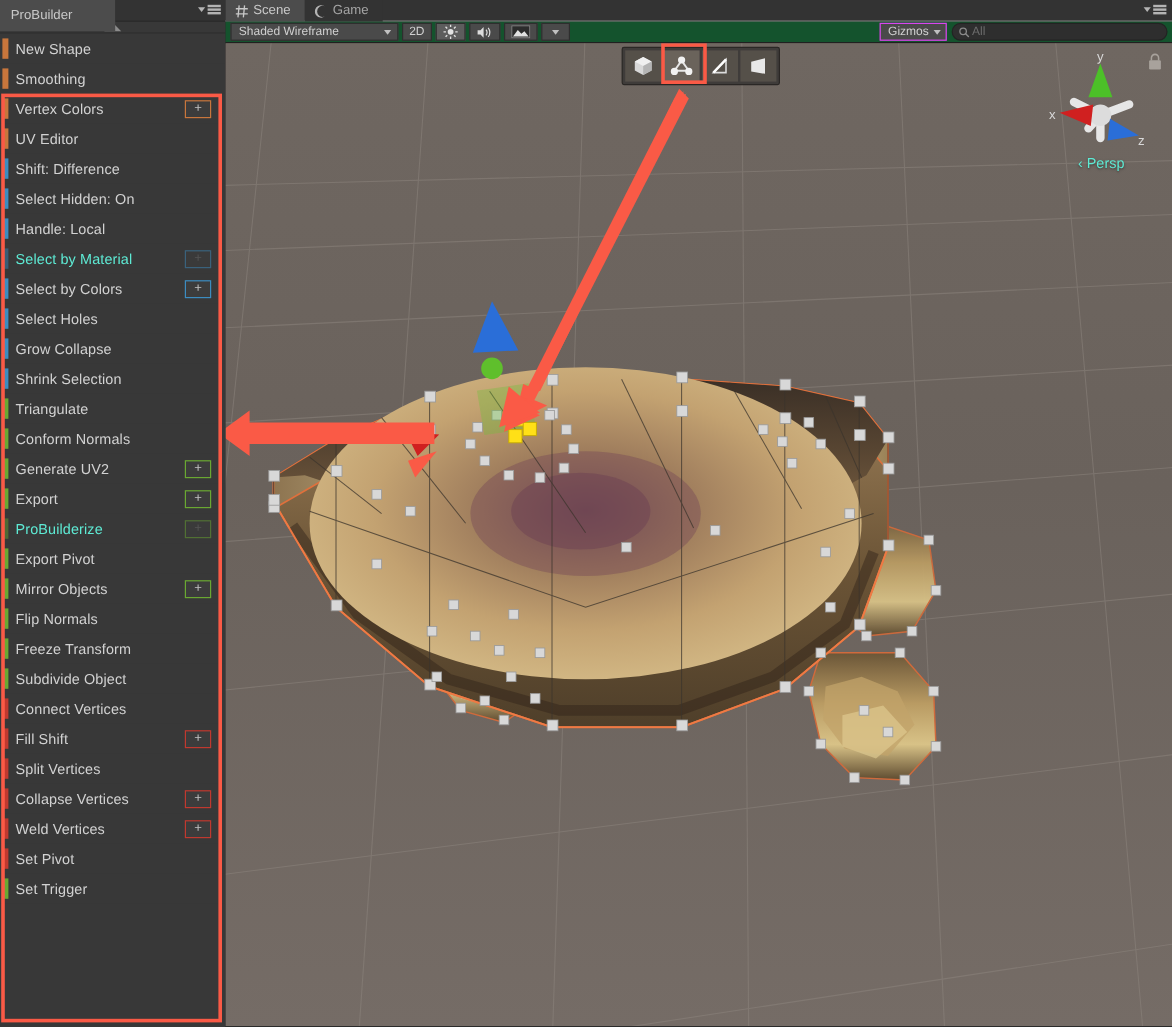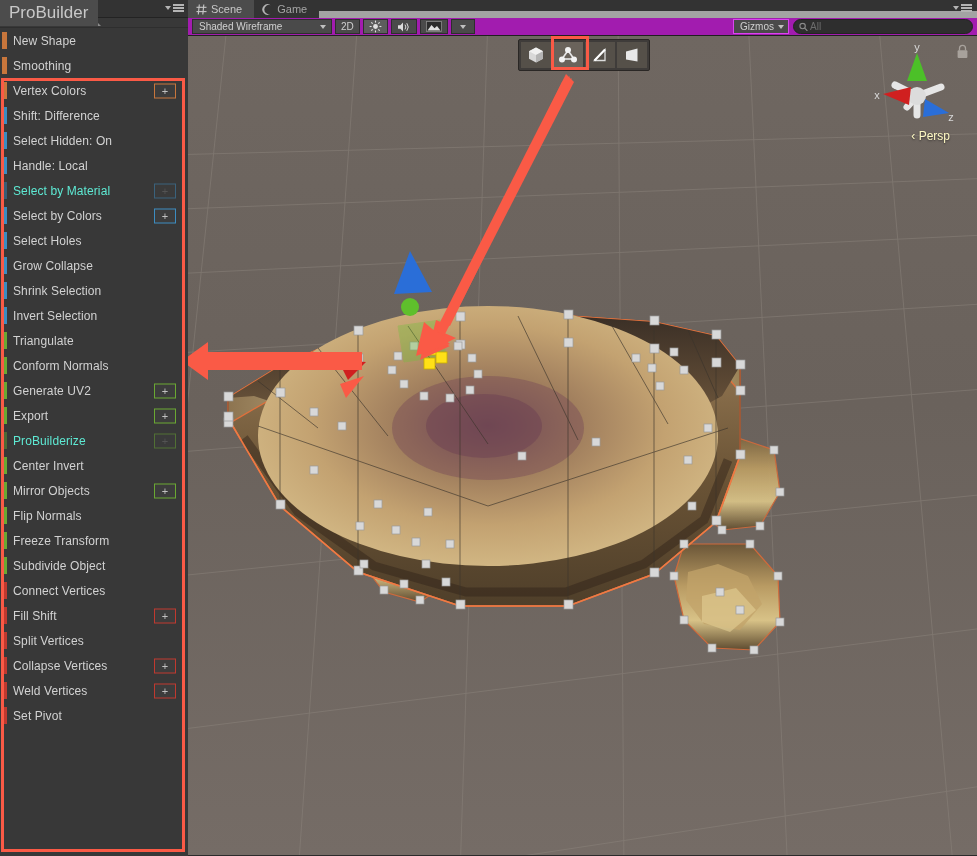--- a/index.html
+++ b/index.html
@@ -21,21 +21,21 @@
   #pb-tabbar {
     position: relative;
     height: 18px;
     background: #3c3c3c;
     border-bottom: 1px solid #232323;
     display: flex; align-items: stretch;
   }
   #pb-tab {
     background: #4c4c4c;
     color: #c8c8c8;
-    font-size: 17px;
+    font-size: 11px;
     padding: 0 10px 0 9px;
     display: flex; align-items: center;
     height: 26px;
     min-width: 96px;
   }
   #pb-tabfill { flex: 1; background: #333; }
   #pb-menu-icon {
     position: absolute; right: 4px; top: 4px;
     display: flex; align-items: center; gap: 2px;
   }
@@ -111,21 +111,21 @@
     position: relative;
     flex: 1;
     height: 856px;
     background: #2b2b2b;
   }
   #scene-tabbar {
     position: relative;
     height: 18px;
     background: #333;
     display: flex; align-items: stretch;
-    border-bottom: 7px solid #a3a3a3;
+    border-bottom: 1px solid #a3a3a3;
   }
   .scene-tab {
     display: flex; align-items: center; gap: 4px;
     font-size: 11px; color: #c8c8c8;
     padding: 0 12px 0 8px;
     height: 18px;
   }
   .scene-tab.active { background: #4c4c4c; }
   .scene-tab.inactive { background: #333; color: #a5a5a5; }
   #scene-tabfill { flex: 1; background: #333; }
@@ -138,21 +138,21 @@
     border-left: 3px solid transparent;
     border-right: 3px solid transparent;
     border-top: 4px solid #b4b4b4;
   }
   #scene-tab-menu .burger { display: flex; flex-direction: column; gap: 1.5px; }
   #scene-tab-menu .burger i { display: block; width: 11px; height: 1.5px; background: #b4b4b4; }
 
   #scene-toolbar {
     position: relative;
     height: 18px;
-    background: #a21caf;
+    background: #14532d;
     border-bottom: 1px solid #202020;
     display: flex; align-items: center;
     padding-left: 4px;
     gap: 3px;
   }
   .tb-dropdown {
     position: relative;
     height: 15px;
     background: #4a4a4a;
     border: 1px solid #2e2e2e;
@@ -255,22 +255,22 @@
 
   
   #orient-gizmo {
     position: absolute;
     right: 10px; top: 5px;
     width: 100px; height: 105px;
     z-index: 18;
   }
   #persp-label {
     position: absolute;
-    right: 27px; top: 93px;
-    color: #fef9c3;
+    right: 40px; top: 93px;
+    color: #5eead4;
     font-size: 12px;
     z-index: 19;
     text-shadow: 0 1px 2px rgba(0,0,0,.5);
   }
   #lock-icon {
     position: absolute;
     right: 8px; top: 8px;
     z-index: 19;
   }
 
@@ -314,20 +314,24 @@
         <div class="pb-row">
           <span class="bar" style="background: rgb(200, 118, 60);"></span>
           <span class="label">Smoothing</span>
         </div>
         <div class="pb-row">
           <span class="bar" style="background: rgb(200, 118, 60);"></span>
           <span class="label">Vertex Colors</span>
           <span class="plus" style="border-color: rgb(200, 118, 60);">+</span>
         </div>
         <div class="pb-row">
+          <span class="bar" style="background: rgb(200, 118, 60);"></span>
+          <span class="label">UV Editor</span>
+        </div>
+        <div class="pb-row">
           <span class="bar" style="background: rgb(60, 140, 192);"></span>
           <span class="label">Shift: Difference</span>
         </div>
         <div class="pb-row">
           <span class="bar" style="background: rgb(60, 140, 192);"></span>
           <span class="label">Select Hidden: On</span>
         </div>
         <div class="pb-row">
           <span class="bar" style="background: rgb(60, 140, 192);"></span>
           <span class="label">Handle: Local</span>
@@ -348,24 +352,20 @@
         </div>
         <div class="pb-row">
           <span class="bar" style="background: rgb(60, 140, 192);"></span>
           <span class="label">Grow Collapse</span>
         </div>
         <div class="pb-row">
           <span class="bar" style="background: rgb(60, 140, 192);"></span>
           <span class="label">Shrink Selection</span>
         </div>
         <div class="pb-row">
-          <span class="bar" style="background: rgb(60, 140, 192);"></span>
-          <span class="label">Invert Selection</span>
-        </div>
-        <div class="pb-row">
           <span class="bar" style="background: rgb(106, 168, 50);"></span>
           <span class="label">Triangulate</span>
         </div>
         <div class="pb-row">
           <span class="bar" style="background: rgb(106, 168, 50);"></span>
           <span class="label">Conform Normals</span>
         </div>
         <div class="pb-row">
           <span class="bar" style="background: rgb(106, 168, 50);"></span>
           <span class="label">Generate UV2</span>
@@ -376,21 +376,21 @@
           <span class="label">Export</span>
           <span class="plus" style="border-color: rgb(106, 168, 50);">+</span>
         </div>
         <div class="pb-row disabled">
           <span class="bar" style="background: rgb(106, 168, 50); opacity: 0.45;"></span>
           <span class="label">ProBuilderize</span>
           <span class="plus" style="border-color: rgb(106, 168, 50); opacity: 0.5;">+</span>
         </div>
         <div class="pb-row">
           <span class="bar" style="background: rgb(106, 168, 50);"></span>
-          <span class="label">Center Invert</span>
+          <span class="label">Export Pivot</span>
         </div>
         <div class="pb-row">
           <span class="bar" style="background: rgb(106, 168, 50);"></span>
           <span class="label">Mirror Objects</span>
           <span class="plus" style="border-color: rgb(106, 168, 50);">+</span>
         </div>
         <div class="pb-row">
           <span class="bar" style="background: rgb(106, 168, 50);"></span>
           <span class="label">Flip Normals</span>
         </div>
@@ -421,20 +421,24 @@
           <span class="plus" style="border-color: rgb(192, 57, 47);">+</span>
         </div>
         <div class="pb-row">
           <span class="bar" style="background: rgb(192, 57, 47);"></span>
           <span class="label">Weld Vertices</span>
           <span class="plus" style="border-color: rgb(192, 57, 47);">+</span>
         </div>
         <div class="pb-row">
           <span class="bar" style="background: rgb(192, 57, 47);"></span>
           <span class="label">Set Pivot</span>
+        </div>
+        <div class="pb-row">
+          <span class="bar" style="background: rgb(106, 168, 50);"></span>
+          <span class="label">Set Trigger</span>
         </div>
       </div>
 
     <div id="pb-highlight"></div>
   </div>
 
   <div id="scene-wrap">
 
     <div id="scene-tabbar">
       <div class="scene-tab active">

